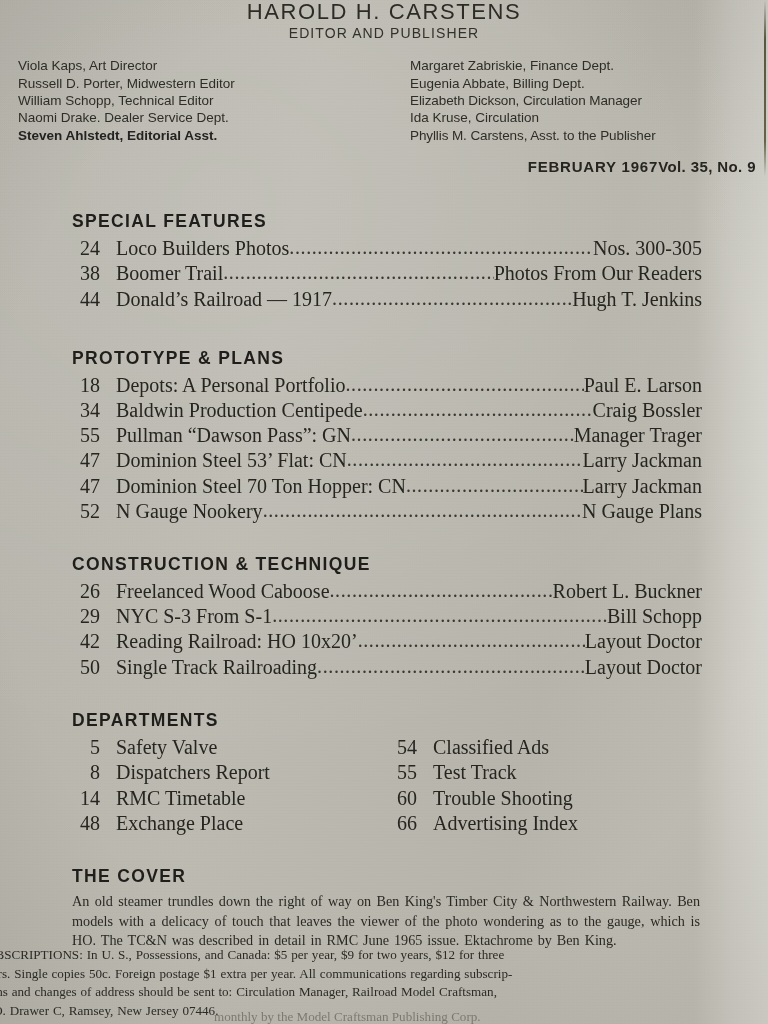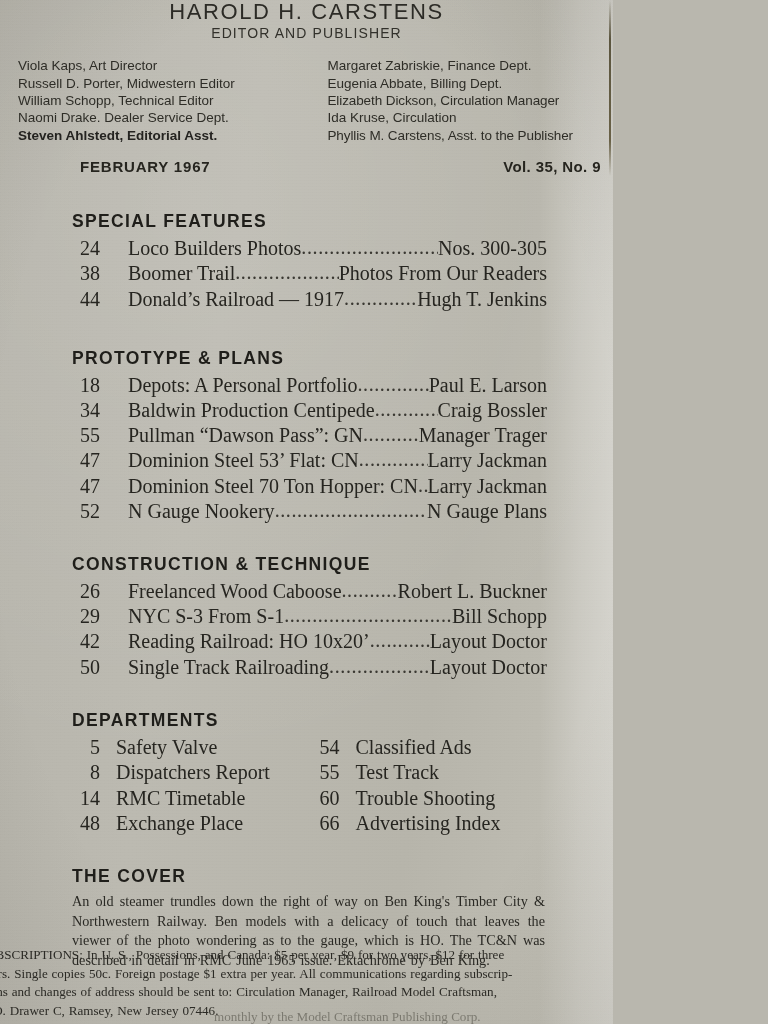--- a/index.html
+++ b/index.html
@@ -12,21 +12,21 @@
     height: 1024px;
     overflow: hidden;
     background: #b9b7ae;
     font-family: "Liberation Serif", serif;
     color: #232320;
   }
 
   
   .page {
     position: relative;
-    width: 613px;
+    width: 768px;
     height: 1024px;
     background:
       radial-gradient(ellipse 120% 80% at 30% 20%, rgba(255,255,255,0.10), rgba(0,0,0,0) 70%),
       linear-gradient(100deg, #b5b3aa 0%, #bcbab1 35%, #b7b5ab 70%, #c2c0b6 100%);
     overflow: hidden;
   }
   
   .grain {
     position: absolute;
     inset: 0;
@@ -94,21 +94,21 @@
     color: #2e2d27;
     white-space: nowrap;
   }
   .staff-line.bold { font-weight: bold; color: #242320; }
   .staff-col.right .staff-line:nth-child(3),
   .staff-col.right .staff-line:nth-child(5) { letter-spacing: -0.1px; }
 
   .issue-row {
     display: flex;
     align-items: baseline;
-    justify-content: space-between;
+    justify-content: flex-end;
     padding: 0 12px 0 80px;
     margin-top: 14px;
     font-family: "Liberation Sans", sans-serif;
     font-weight: bold;
     font-size: 15px;
     letter-spacing: .8px;
     color: #26251f;
   }
   .issue-vol { letter-spacing: .4px; }
 
@@ -138,21 +138,21 @@
     color: #262520;
     white-space: nowrap;
   }
   .row .pg {
     width: 44px;
     flex: 0 0 44px;
     text-align: right;
     padding-right: 16px;
     box-sizing: border-box;
   }
-  .row .title { flex: 0 0 auto; margin-left: 12px; }
+  .row .title { flex: 0 0 auto; }
   .row .lead {
     flex: 1 1 auto;
     overflow: hidden;
     margin: 0 0px;
     position: relative;
     top: -1px;
   }
   .row .lead::before {
     content: "............................................................................................................................................";
     letter-spacing: 0.6px;

